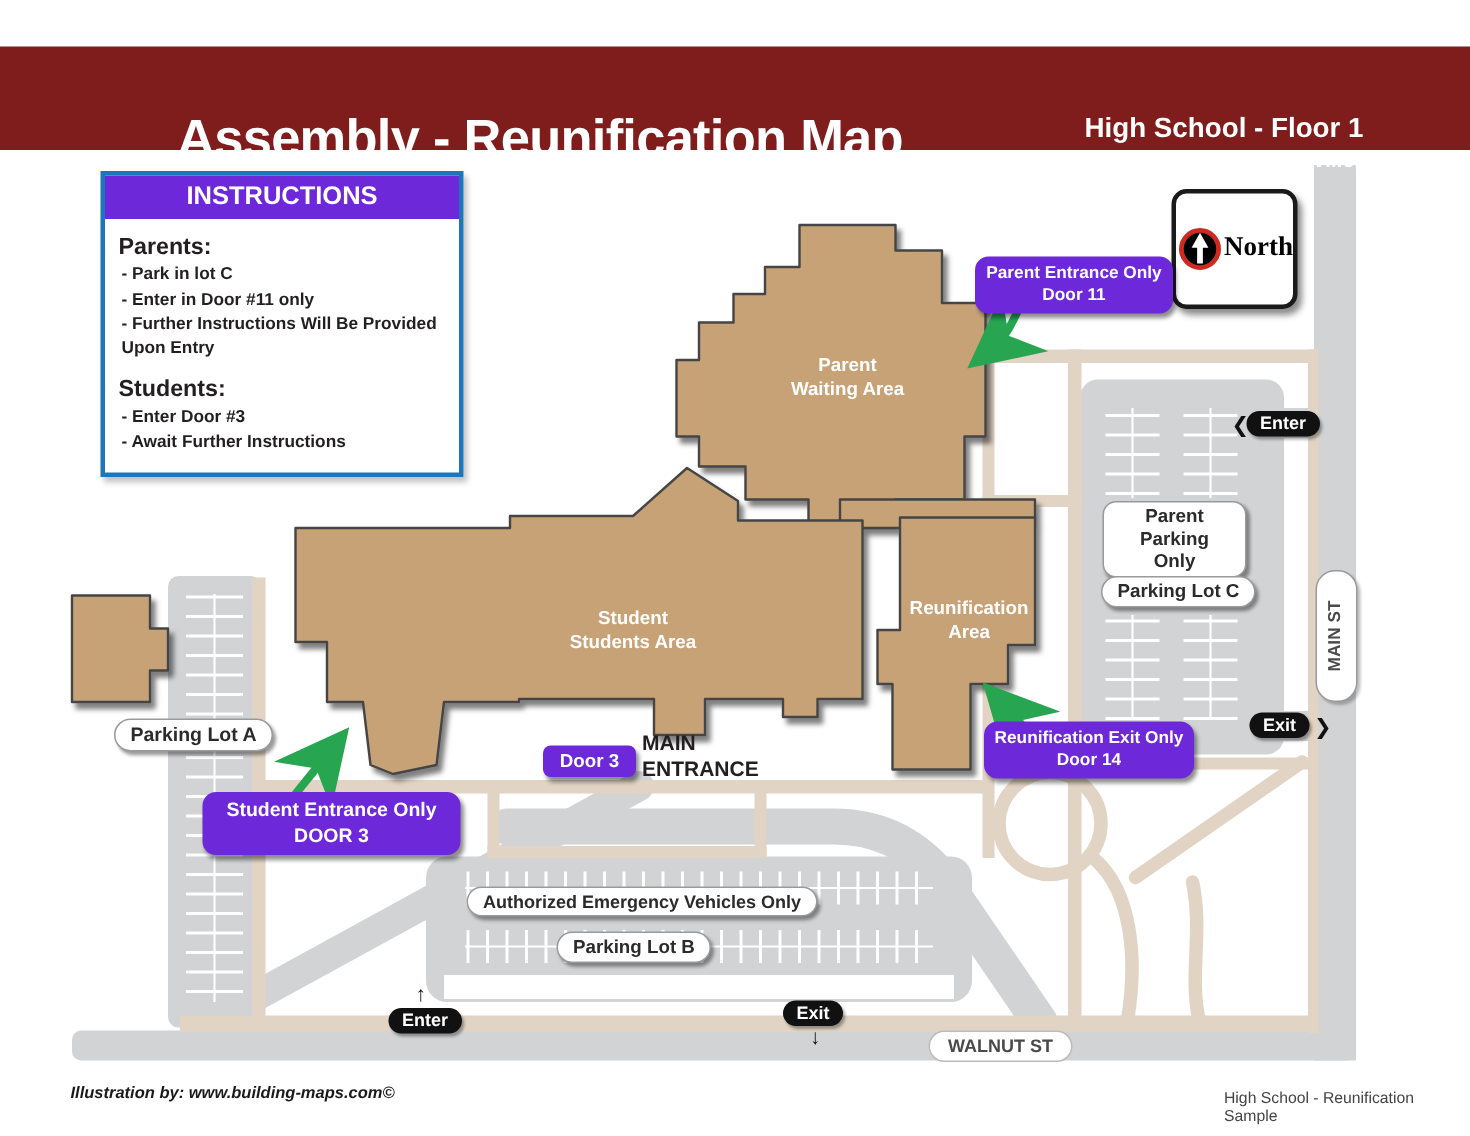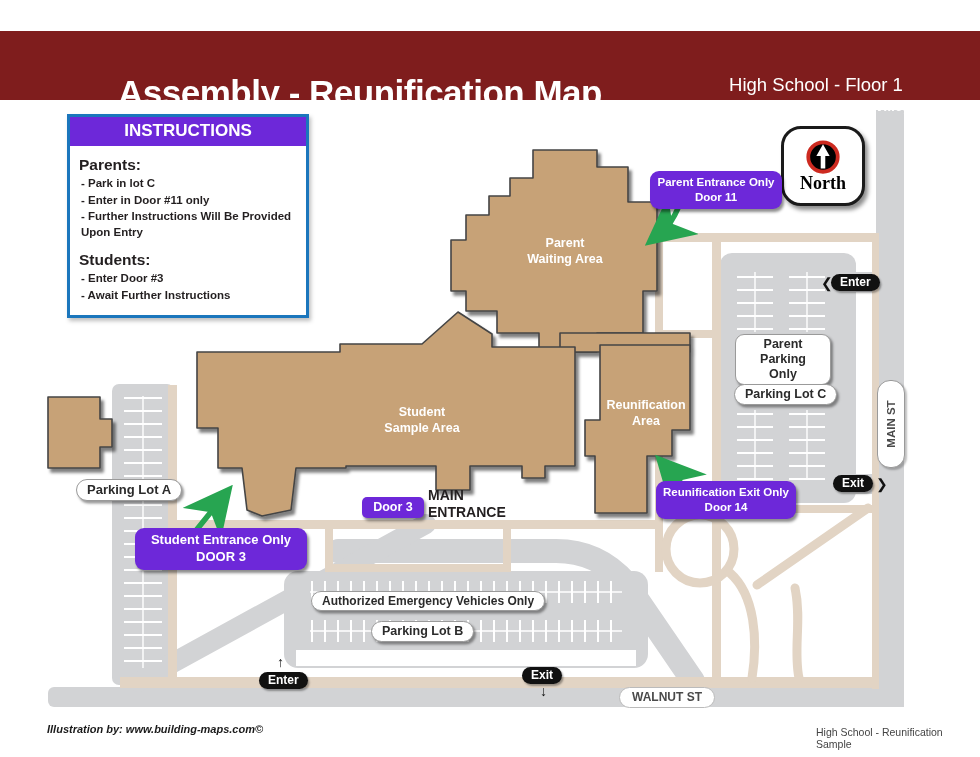--- a/index.html
+++ b/index.html
@@ -6,36 +6,36 @@
   #page{position:relative;width:980px;height:757px;background:#fff;overflow:hidden;
         font-family:"Liberation Sans","DejaVu Sans",sans-serif;}
   .abs{position:absolute;}
   .preline{white-space:pre-line;}
 
   
   #hdr{left:0;top:31px;width:980px;height:69px;background:#7f1d1d;}
   #hdr-title{left:60px;top:42px;width:600px;text-align:center;color:#fff;
              font-size:35px;font-weight:bold;letter-spacing:-0.5px;}
   #hdr-right{right:14px;top:43px;width:300px;text-align:center;color:#fff;}
-  #hdr-right .l1{font-size:18.5px;font-weight:normal;}
+  #hdr-right .l1{font-size:18.5px;font-weight:bold;}
   #hdr-right .l2{font-size:14px;font-weight:bold;margin-top:2px;}
 
   
   #instr{left:67px;top:114px;width:236px;background:#fff;border:3px solid #1B76BC;
          box-shadow:2px 3px 4px rgba(0,0,0,.25);}
   #instr-hd{background:#6d28d9;color:#fff;text-align:center;font-size:17px;
             font-weight:bold;padding:4px 0 5px;}
   #instr-bd{padding:7px 9px 11px;color:#231F20;}
   .ins-h{font-size:15.5px;font-weight:bold;margin:3px 0 2px;}
   .ins-i{font-size:11.5px;font-weight:bold;margin:1px 0 1px 2px;line-height:1.35;}
 
   
   #north{left:781px;top:126px;width:78px;height:74px;background:#fff;border:3px solid #1a1a1a;
-         border-radius:20px;box-shadow:3px 4px 4px rgba(0,0,0,.45);
-         display:flex;flex-direction:column;align-items:center;justify-content:center;}
+         border-radius:10px;box-shadow:3px 4px 4px rgba(0,0,0,.45);
+         display:flex;flex-direction:row;align-items:center;justify-content:center;}
   #north .lbl{font-family:"Liberation Serif","DejaVu Serif",serif;font-weight:bold;
               font-size:18px;color:#000;margin-top:-3px;}
 
   
   .pill{background:#fff;border:1px solid #9a9a9a;border-radius:11px;color:#2b2b2b;
         font-weight:bold;box-shadow:2px 2.5px 2.5px rgba(0,0,0,.4);
         padding:2px 10px;font-size:12.5px;text-align:center;line-height:1.2;}
 
   
   .oval{background:#111;color:#fff;border-radius:10px;font-weight:bold;font-size:12px;
@@ -175,21 +175,21 @@
     <svg width="38" height="38" viewBox="0 0 40 40">
       <circle cx="20" cy="20" r="15.5" fill="#000" stroke="#CD2A20" stroke-width="4"></circle>
       <path d="M20,6.5 L27,19 L22.4,19 L22.4,32 L17.6,32 L17.6,19 L13,19 Z" fill="#fff"></path>
     </svg>
     <div class="lbl">North</div>
   </div>
 
   <div class="abs z2 bldlbl preline" style="left:505px;top:236px;width:120px;">Parent
 Waiting Area</div>
   <div class="abs z2 bldlbl preline" style="left:360px;top:405px;width:124px;">Student
-Sample Area</div>
+Students Area</div>
   <div class="abs z2 bldlbl preline" style="left:586px;top:398px;width:120px;">Reunification
 Area</div>
   <div class="abs z2 preline" id="main-ent" style="left:428px;top:487px;width:120px;">MAIN
 ENTRANCE</div>
 
   <div class="abs z2 gcall preline" id="co-parent">Parent Entrance Only
 Door 11</div>
   <div class="abs z2 gcall preline" id="co-student">Student Entrance Only
 DOOR 3</div>
   <div class="abs z2 gcall preline" id="co-reunif">Reunification Exit Only

